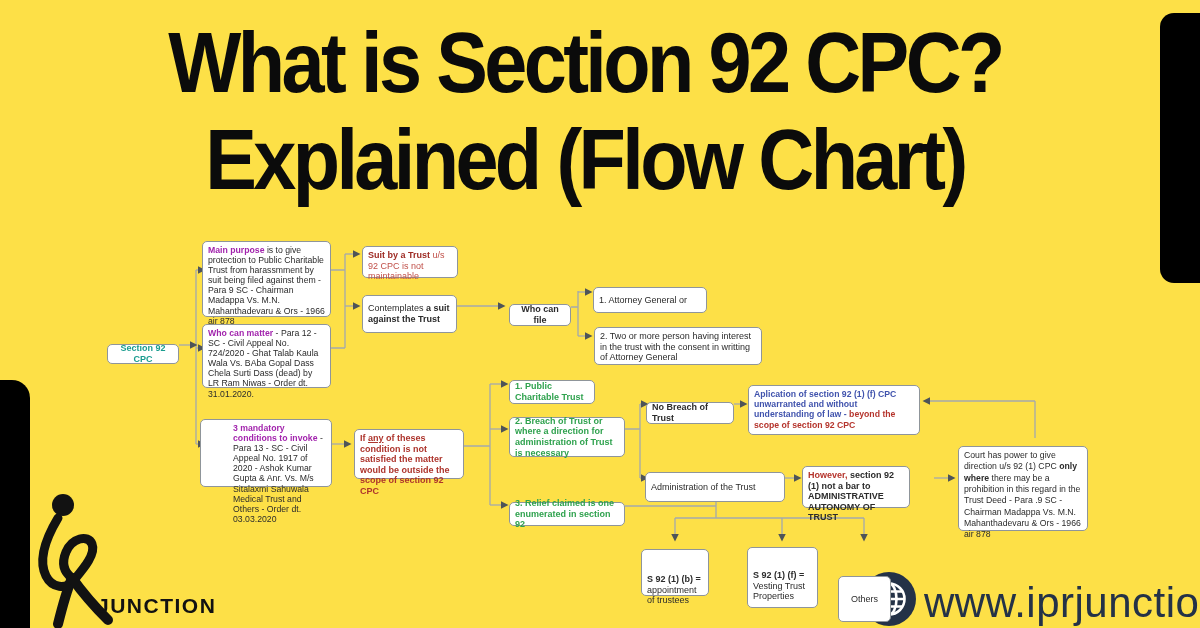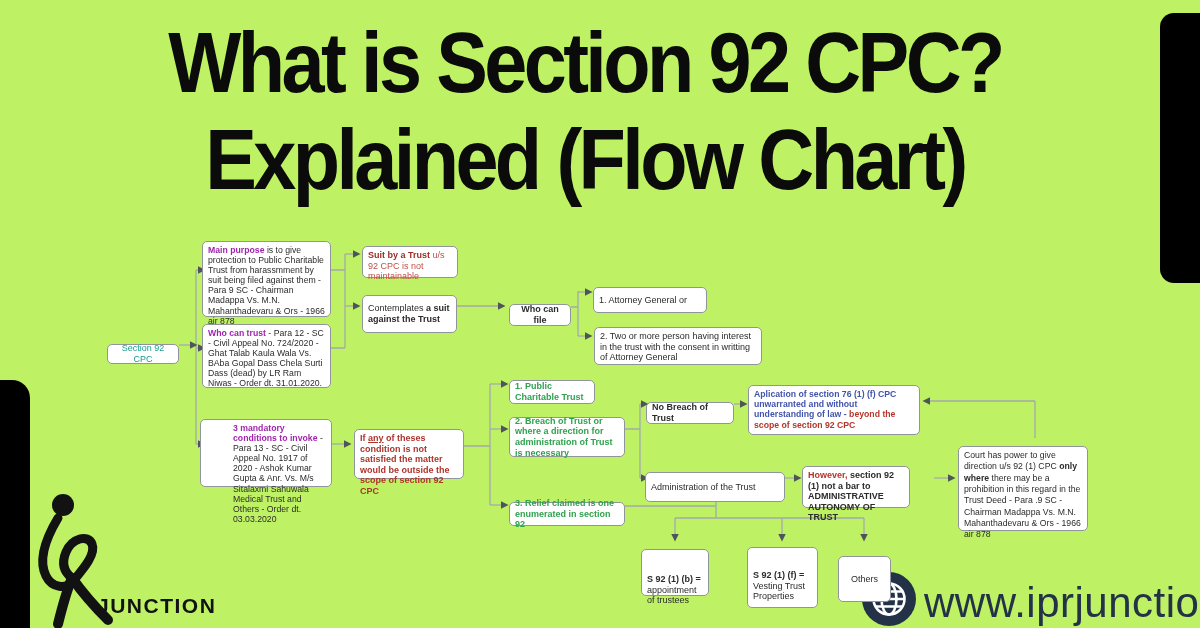--- a/index.html
+++ b/index.html
@@ -1,33 +1,33 @@
 <!DOCTYPE html>
 <html><head>
 <meta charset="utf-8">
 <style>
   html,body{margin:0;padding:0;background:#e8e8e8;}
-  #canvas{position:relative;width:1200px;height:628px;background:#bef264;overflow:hidden;
+  #canvas{position:relative;width:1200px;height:628px;background:#fde047;overflow:hidden;
           font-family:"Liberation Sans",sans-serif;}
   
   .bar-right{position:absolute;right:0;top:13px;width:40px;height:270px;background:#000;
              border-radius:14px 0 0 14px;}
   .bar-left{position:absolute;left:0;top:380px;width:30px;height:248px;background:#000;
             border-radius:0 18px 0 0;}
   
   .title{position:absolute;top:14px;left:0;width:1170px;text-align:center;color:#0b0b0b;
          font-weight:bold;font-size:86px;line-height:1.13;letter-spacing:-4px;
          transform:scaleX(0.90);transform-origin:50% 0;white-space:nowrap;}
   
   .node{position:absolute;background:#fff;border:1px solid #8f959a;border-radius:5px;
         padding:3px 5px;font-size:9px;line-height:1.17;color:#2b2b2b;box-sizing:border-box;margin-top:8px;}
   .small{font-size:8.7px;line-height:1.16;}
   .ctr{display:flex;align-items:center;justify-content:center;text-align:center;}
   .vctr{display:flex;align-items:center;}
-  .teal{color:#199c8e;font-weight:normal;}
+  .teal{color:#199c8e;font-weight:bold;}
   .lead-purple{color:#a224ad;font-weight:bold;}
   .lead-darkred{color:#9e2b24;font-weight:bold;}
   .soft-red{color:#c05049;}
   .bold{font-weight:bold;}
   .green{color:#2fa24e;font-weight:bold;}
   .redbold{color:#ad342c;font-weight:bold;}
   .u{text-decoration:underline;}
   .indigo{color:#4053ad;font-weight:bold;}
   .redpart{color:#b5342c;font-weight:bold;}
   
@@ -87,21 +87,21 @@
 
   <div class="node ctr" style="left:107px;top:336px;width:72px;height:20px;">
     <span class="teal">Section 92 CPC</span>
   </div>
 
   <div class="node small" style="left:202px;top:233px;width:129px;height:76px;">
     <span class="lead-purple">Main purpose</span><span> is to give protection to Public Charitable Trust from harassmment by suit being filed against them - Para 9 SC - Chairman Madappa Vs. M.N. Mahanthadevaru &amp; Ors - 1966 air 878</span>
   </div>
 
   <div class="node small" style="left:202px;top:316px;width:129px;height:64px;">
-    <span class="lead-purple">Who can trust</span><span> - Para 12 - SC - Civil Appeal No. 724/2020 - Ghat Talab Kaula Wala Vs. BAba Gopal Dass Chela Surti Dass (dead) by LR Ram Niwas - Order dt. 31.01.2020.</span>
+    <span class="lead-purple">Who can matter</span><span> - Para 12 - SC - Civil Appeal No. 724/2020 - Ghat Talab Kaula Wala Vs. BAba Gopal Dass Chela Surti Dass (dead) by LR Ram Niwas - Order dt. 31.01.2020.</span>
   </div>
 
   <div class="node" style="left:362px;top:238px;width:96px;height:32px;">
     <span class="lead-darkred">Suit by a Trust</span><span class="soft-red"> u/s 92 CPC is not maintainable</span>
   </div>
 
   <div class="node vctr" style="left:362px;top:287px;width:95px;height:38px;">
     <div><span>Contemplates </span><span class="bold">a suit against the Trust</span></div>
   </div>
 
@@ -139,40 +139,40 @@
 
   <div class="node vctr" style="left:645px;top:464px;width:140px;height:30px;">
     <span>Administration of the Trust</span>
   </div>
 
   <div class="node vctr" style="left:509px;top:494px;width:116px;height:24px;">
     <span class="green">3. Relief claimed is one enumerated in section 92</span>
   </div>
 
   <div class="node" style="left:748px;top:377px;width:172px;height:50px;font-size:8.7px;">
-    <span class="indigo">Aplication of section 76 (1) (f) CPC unwarranted and without understanding of law -</span><span class="redpart"> beyond the scope of section 92 CPC</span>
+    <span class="indigo">Aplication of section 92 (1) (f) CPC unwarranted and without understanding of law -</span><span class="redpart"> beyond the scope of section 92 CPC</span>
   </div>
 
   <div class="node bold" style="left:802px;top:458px;width:108px;height:42px;">
     <span class="redpart">However,</span><span> section 92 (1) not a bar to ADMINISTRATIVE AUTONOMY OF TRUST</span>
   </div>
 
   <div class="node small" style="left:958px;top:438px;width:130px;height:85px;line-height:1.3;">
     <span>Court has power to give direction u/s 92 (1) CPC </span><span class="bold">only where</span><span> there may be a prohibition in this regard in the Trust Deed - Para .9 SC - Chairman Madappa Vs. M.N. Mahanthadevaru &amp; Ors - 1966 air 878</span>
   </div>
 
   <div class="node" style="left:641px;top:541px;width:68px;height:47px;padding-top:24px;">
     <span class="bold">S 92 (1) (b) =</span><span> appointment of trustees</span>
   </div>
 
   <div class="node" style="left:747px;top:539px;width:71px;height:61px;padding-top:22px;">
     <span class="bold">S 92 (1) (f) =</span><span> Vesting Trust Properties</span>
   </div>
 
-  <div class="node ctr" style="left:838px;top:548px;width:53px;height:46px;">
+  <div class="node ctr" style="left:838px;top:568px;width:53px;height:46px;">
     <span>Others</span>
   </div>
 
   <svg class="logo-svg" width="220" height="150" viewBox="0 0 220 150">
     <circle cx="35" cy="27" r="11" fill="#121212"></circle>
     <path d="M30 40 C18 60 10 82 18 98 C24 110 38 112 46 102 C56 90 68 76 64 66 C60 56 44 60 38 74 C33 86 36 94 44 100" stroke="#121212" stroke-width="9" fill="none" stroke-linecap="round"></path>
     <path d="M44 100 C38 114 34 130 30 146" stroke="#121212" stroke-width="10" fill="none" stroke-linecap="round"></path>
     <path d="M44 100 C54 114 66 128 80 142" stroke="#121212" stroke-width="10" fill="none" stroke-linecap="round"></path>
   </svg>
   <div class="junction">JUNCTION</div>

